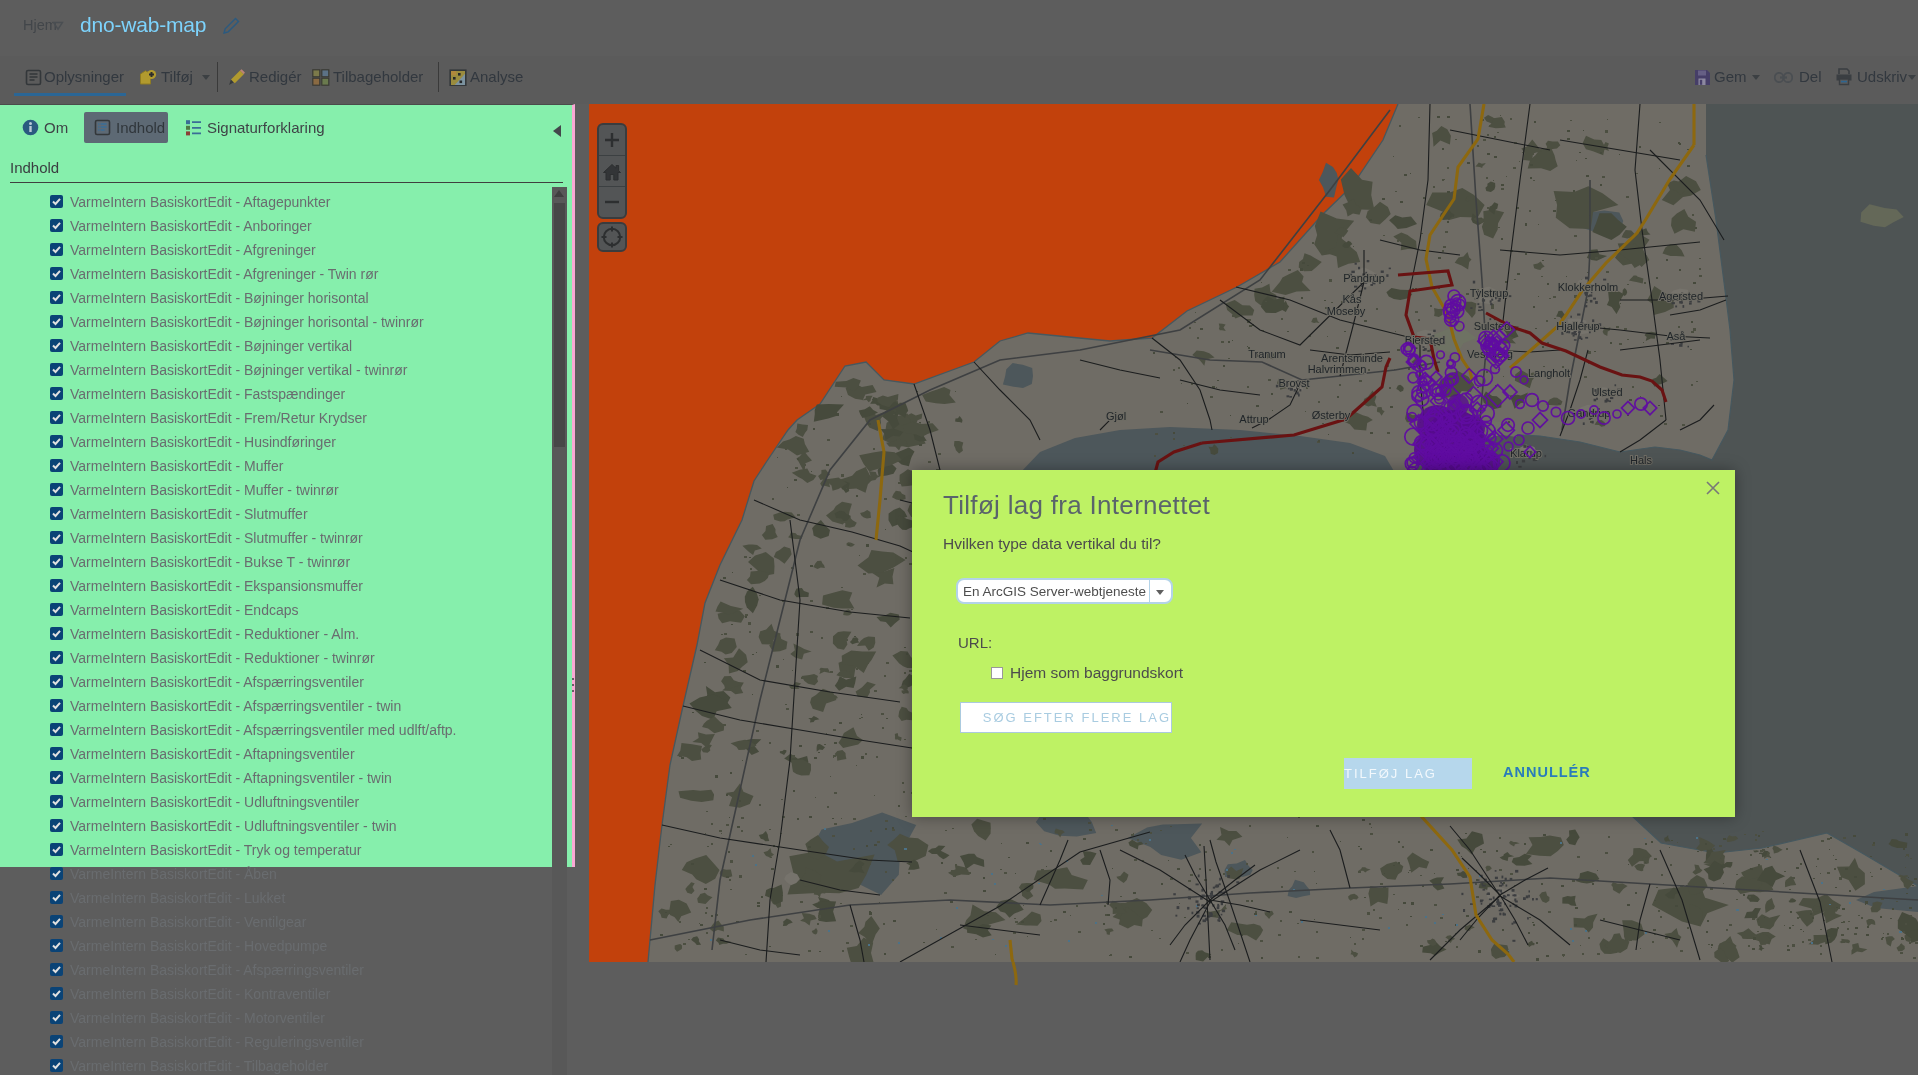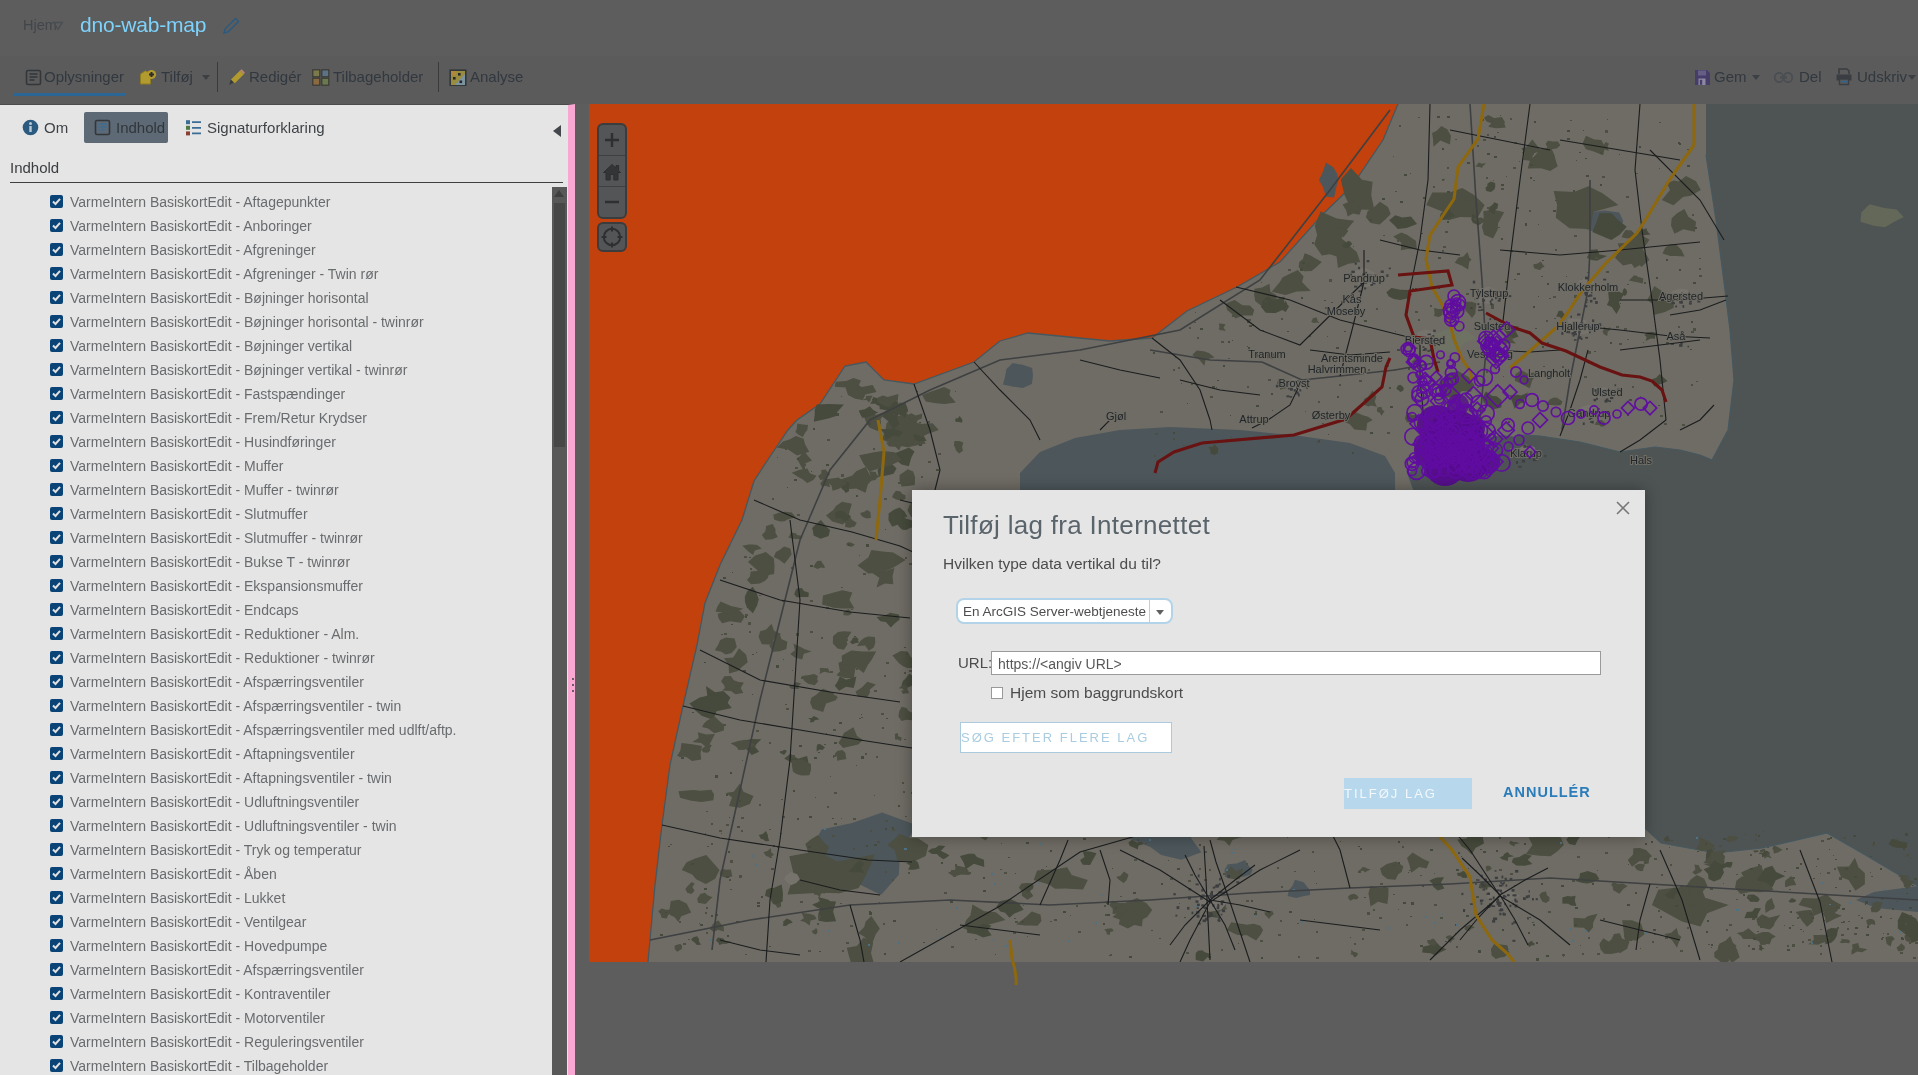--- a/index.html
+++ b/index.html
@@ -3,54 +3,54 @@
 *{margin:0;padding:0;box-sizing:border-box}
 html,body{width:1918px;height:1075px;overflow:hidden;background:#5d5d5d;
  font-family:"Liberation Sans",sans-serif;position:relative}
 .hdr{position:absolute;left:0;top:0;width:1918px;height:56px;background:#5d5d5d}
 .hjem{position:absolute;left:23px;top:17px;font-size:14.5px;color:#42464a}
 .ttl{position:absolute;left:80px;top:13px;font-size:21px;color:#7dd3fc;letter-spacing:-0.2px}
 .tbar{position:absolute;left:0;top:56px;width:1918px;height:48px;background:#5b5b5b}
 .titem{position:absolute;top:68px;font-size:15px;color:#32383f;white-space:nowrap}
 .tsep{position:absolute;top:62px;width:1px;height:30px;background:#3a3a3a}
 .underln{position:absolute;left:14px;top:93px;width:112px;height:3px;background:#2b6695}
-.panel{position:absolute;left:0;top:104px;width:575px;height:971px;background:#e5e5e5;border-right:7px solid #f9a8d4;border-top:1px solid #4b4b4b}
+.panel{position:absolute;left:0;top:104px;width:575px;height:763px;background:#86efac;border-right:3px solid #f9a8d4;border-top:1px solid #4b4b4b}
 .ptab{position:absolute;top:14px;font-size:15px;color:#3f4347}
 .indbox{position:absolute;left:84px;top:7px;width:84px;height:31px;background:#5d6974;border-radius:2px}
 .seclbl{position:absolute;left:10px;top:54px;font-size:15px;color:#3a3e41}
 .phr{position:absolute;left:10px;top:77px;width:553px;height:1px;background:#3f3f3f}
 .rows{position:absolute;left:0px;top:85px;width:553px}
 .row{position:relative;height:24px;font-size:14px;color:#696c6f;white-space:nowrap}
 .cb{position:absolute;left:50px;top:5px;width:13px;height:13px;background:#0a4376;border-radius:2px}
 .cb svg{position:absolute;left:0;top:0}
 .rt{position:absolute;left:70px;top:4px}
 .sbar{position:absolute;left:552px;top:82px;width:15px;height:889px;background:#585858}
 .sthumb{position:absolute;left:2px;top:16px;width:11px;height:244px;background:#474747}
 .sup{position:absolute;left:2px;top:3px;width:0;height:0;border-left:5px solid transparent;border-right:5px solid transparent;border-bottom:7px solid #3f3f3f}
 .dots{position:absolute;left:572px;top:569px;width:3px;color:#9a9a9a}
 .dots i{display:block;width:2px;height:2px;border-radius:50%;background:#3c4043;margin:4px 0}
 .mapwrap{position:absolute;left:589px;top:104px;width:1329px;height:858px;background:#c2410c}
 .zbox{position:absolute;left:8px;top:19px;width:30px;background:#535556;border:2px solid #3a3c3e;border-radius:6px}
 .zbtn{position:relative;width:26px;height:30px;color:#2c3133}
 .zdiv{height:1px;background:#3c4042;margin:0}
 .locbox{position:absolute;left:8px;top:118px;width:30px;height:30px;background:#535556;border:2px solid #3a3c3e;border-radius:6px}
-.modal{position:absolute;left:912px;top:490px;width:733px;height:347px;background:#e5e5e5;box-shadow:0 0 14px rgba(0,0,0,0.35)}
+.modal{position:absolute;left:912px;top:470px;width:823px;height:347px;background:#bef264;box-shadow:0 0 14px rgba(0,0,0,0.35)}
 .mttl{position:absolute;left:31px;top:20px;font-size:26px;font-weight:400;color:#5a646b;letter-spacing:.3px}
 .mx{position:absolute;right:13px;top:8px;font-size:22px;color:#777;font-weight:400}
 .mq{position:absolute;left:31px;top:65px;font-size:15.5px;color:#4c4c4c}
 .msel{position:absolute;left:44px;top:108px;width:217px;height:26px;border:2px solid #b3d3e8;border-radius:8px;background:#fff}
 .mselt{position:absolute;left:5px;top:4px;font-size:13.5px;color:#4e4e4e;white-space:nowrap}
 .mselbar{position:absolute;right:21px;top:0;width:1px;height:22px;background:#b3d3e8}
 .mselar{position:absolute;right:7px;top:10px;width:0;height:0;border-left:4.5px solid transparent;border-right:4.5px solid transparent;border-top:5px solid #5f5f5f}
 .murl{position:absolute;left:46px;top:164px;font-size:15px;color:#4c4c4c}
 .minput{position:absolute;left:79px;top:161px;width:610px;height:24px;border:1px solid #9a9a9a;background:#fff}
 .minput span{position:absolute;left:6px;top:4px;font-size:14px;color:#585858}
 .mcb{position:absolute;left:79px;top:197px;width:12px;height:12px;border:1px solid #999;background:#fff}
 .mcbl{position:absolute;left:98px;top:194px;font-size:15.5px;color:#4c4c4c}
-.msog{position:absolute;left:48px;top:232px;width:212px;height:31px;border:1px solid #abcade;background:#fff;color:#a9cce1;font-size:13px;letter-spacing:2px;text-align:left;line-height:30px}
+.msog{position:absolute;left:48px;top:232px;width:212px;height:31px;border:1px solid #abcade;background:#fff;color:#a9cce1;font-size:13px;letter-spacing:2px;text-align:right;line-height:30px}
 .mtilf{position:absolute;left:432px;top:288px;width:128px;height:31px;background:#b6d7ec;color:#f2f8fc;font-size:13px;letter-spacing:2px;text-align:left;line-height:31px}
 .mann{position:absolute;left:591px;top:294px;font-size:14.5px;letter-spacing:1px;color:#2a7cba;font-weight:bold}
 </style></head><body>
 <div class="hdr">
  <div class="hjem">Hjem</div>
     <svg style="position:absolute;left:52px;top:21px" width="12" height="10" viewBox="0 0 12 10">
       <path d="M1.5 1.5h9L6 8.2z" fill="none" stroke="#4a4e52" stroke-width="1.4"></path>
     </svg>
  <div class="ttl">dno-wab-map</div>
  <svg style="position:absolute;left:221px;top:15px" width="21" height="21" viewBox="0 0 21 21">
@@ -2609,20 +2609,17 @@
  <svg class="mx" style="position:absolute;right:14px;top:10px" width="16" height="16" viewBox="0 0 16 16">
       <path d="M2 2l12 12M14 2L2 14" stroke="#787878" stroke-width="1.6"></path>
     </svg>
  <div class="mq">Hvilken type data vertikal du til?</div>
  <div class="msel">
       <span class="mselt">En ArcGIS Server-webtjeneste</span>
       <span class="mselbar"></span>
       <span class="mselar"></span>
     </div>
  <div class="murl">URL:</div>
- <div class="minput">
-      <span>https://&lt;angiv URL&gt;</span>
-    </div>
  <div class="mcb"></div>
     <div class="mcbl">Hjem som baggrundskort</div>
  <div class="msog">SØG EFTER FLERE LAG</div>
  <div class="mtilf">TILFØJ LAG</div>
  <div class="mann">ANNULLÉR</div>
 </div>
 </body></html>

